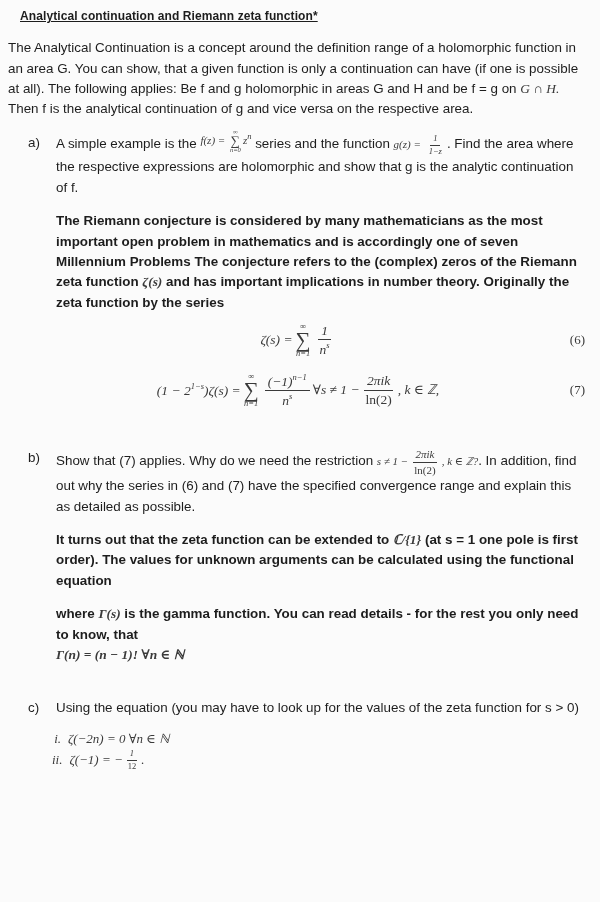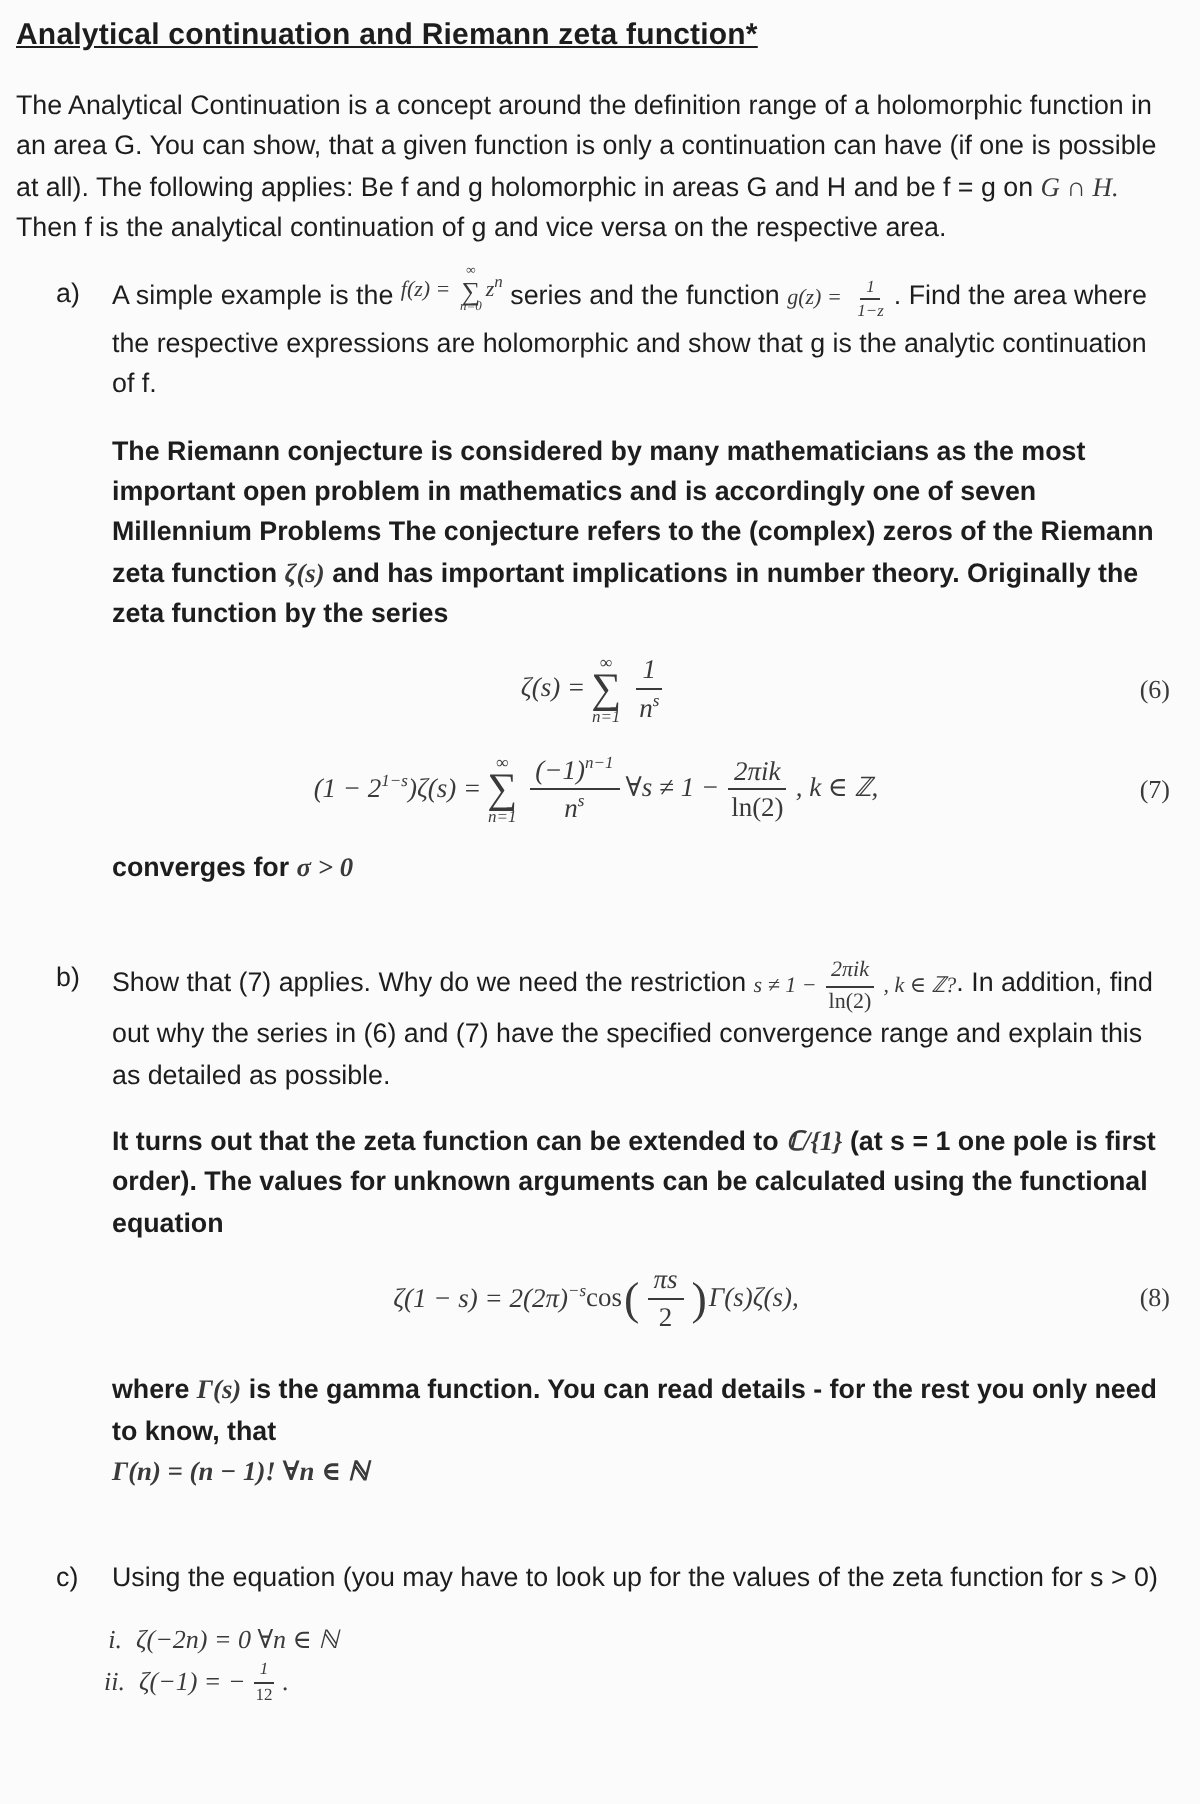--- a/index.html
+++ b/index.html
@@ -6,22 +6,22 @@
   html,body { width:600px; }
   body {
     width:600px; height:902px; overflow:hidden;
     background:#fbfbfb;
     font-family:"Liberation Sans", sans-serif;
     font-size:13.4px; line-height:1.52; color:#1d1d1d;
   }
   .page { padding:7px 12px 0 8px; }
 
   .doc-title {
-    font-size:15px; font-weight:bold; text-decoration:underline;
-    margin-bottom:13px; letter-spacing:.1px;
+    font-size:12px; font-weight:bold; text-decoration:underline;
+    margin-bottom:13px; letter-spacing:.1px;margin-left:12px;
   }
   .para { margin-bottom:11px; }
 
   
   .item { display:flex; margin:13px 0 0 20px; }
   .item .marker { width:28px; flex:none; }
   .item .content { flex:1; padding-right:2px; }
   .gap-lg { margin-top:33px; }
   .gap-xl { margin-top:35px; }
 
@@ -118,48 +118,33 @@
       <span> ∀s ≠ 1 −</span>
       <span class="frac">
           <span class="num">2πik</span>
           <span class="den up">ln(2)</span>
         </span>
       <span>, k ∈ ℤ,</span>
     </span>
     <span class="eq-label">(7)</span>
   </div>
 
-  <p class="sub" style="margin-top:6px"><span>converges for </span><span class="math">σ &gt; 0</span></p>
 
   <div class="item gap-xl">
     <span class="marker">b)</span>
     <div class="content">
       <span>Show that (7) applies. Why do we need the restriction </span><span class="math inline-g"><span>s ≠ 1 −</span><span class="frac mid">
             <span class="num">2πik</span>
             <span class="den up">ln(2)</span>
           </span><span>, k ∈ ℤ?</span></span><span>. In addition, find out why the series in (6) and (7) have the specified convergence range and explain this as detailed as possible.</span>
     </div>
   </div>
 
   <p class="sub"><span>It turns out that the zeta function can be extended to </span><span class="math">ℂ/{1}</span><span> (at s = 1 one pole is first order). The values for unknown arguments can be calculated using the functional equation</span></p>
 
-  <div class="eq">
-    <span class="math eq-body">
-      <span><span>ζ(1 − s) = 2(2π)</span><sup>−s</sup></span>
-      <span class="up"> cos</span>
-      <span class="bigp">(</span>
-      <span class="frac">
-          <span class="num">πs</span>
-          <span class="den up">2</span>
-        </span>
-      <span class="bigp">)</span>
-      <span> Γ(s)ζ(s),</span>
-    </span>
-    <span class="eq-label">(8)</span>
-  </div>
 
   <p class="sub"><span>where </span><span class="math">Γ(s)</span><span> is the gamma function. You can read details - for the rest you only need to know, that </span><br><span class="math">Γ(n) = (n − 1)! ∀n ∈ ℕ</span></p>
 
   <div class="item gap-lg">
     <span class="marker">c)</span>
     <div class="content">
       <span>Using the equation (you may have to look up for the values of the zeta function for s &gt; 0)</span>
     </div>
   </div>
 

